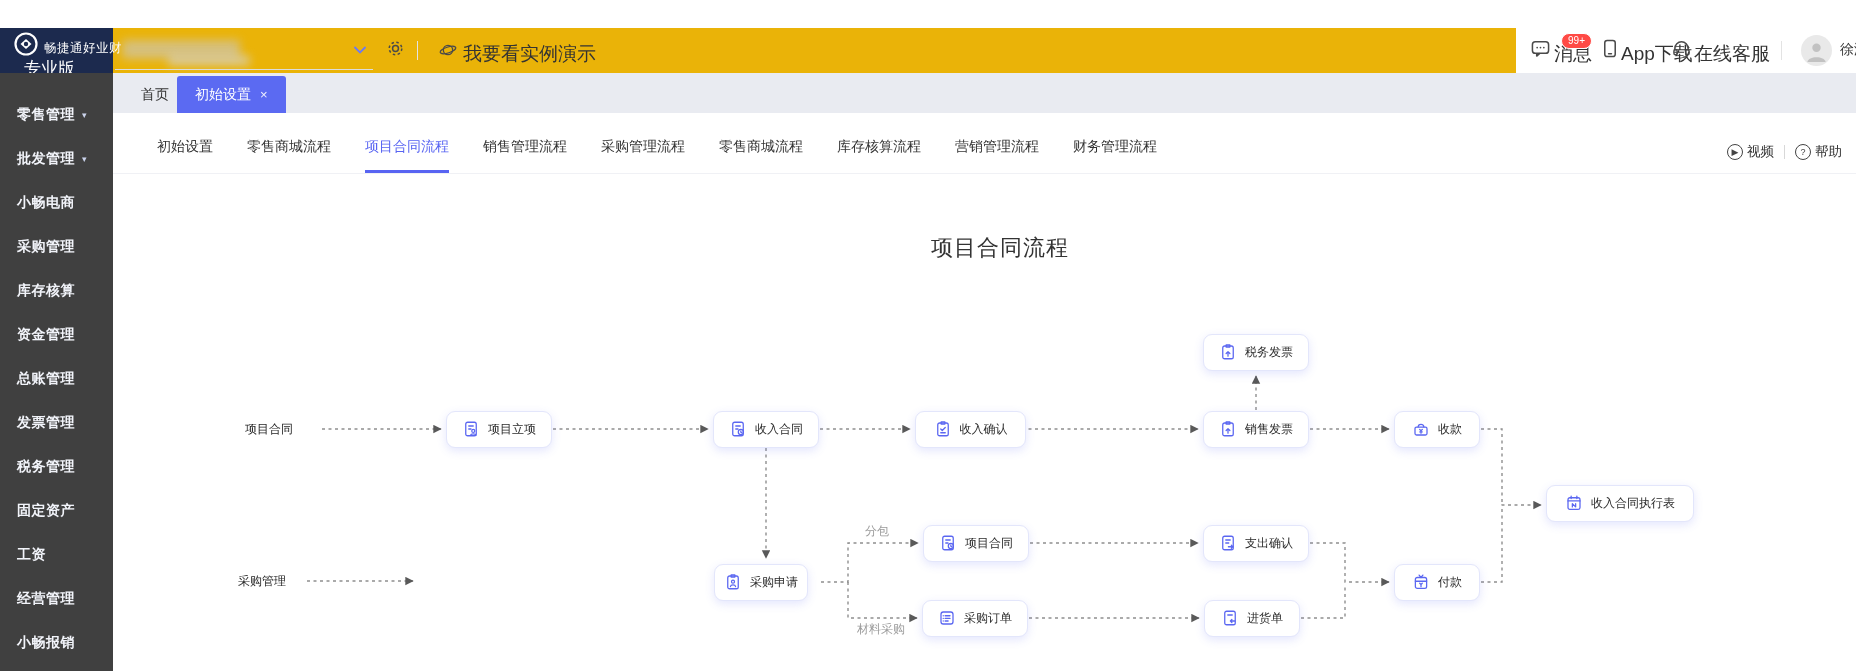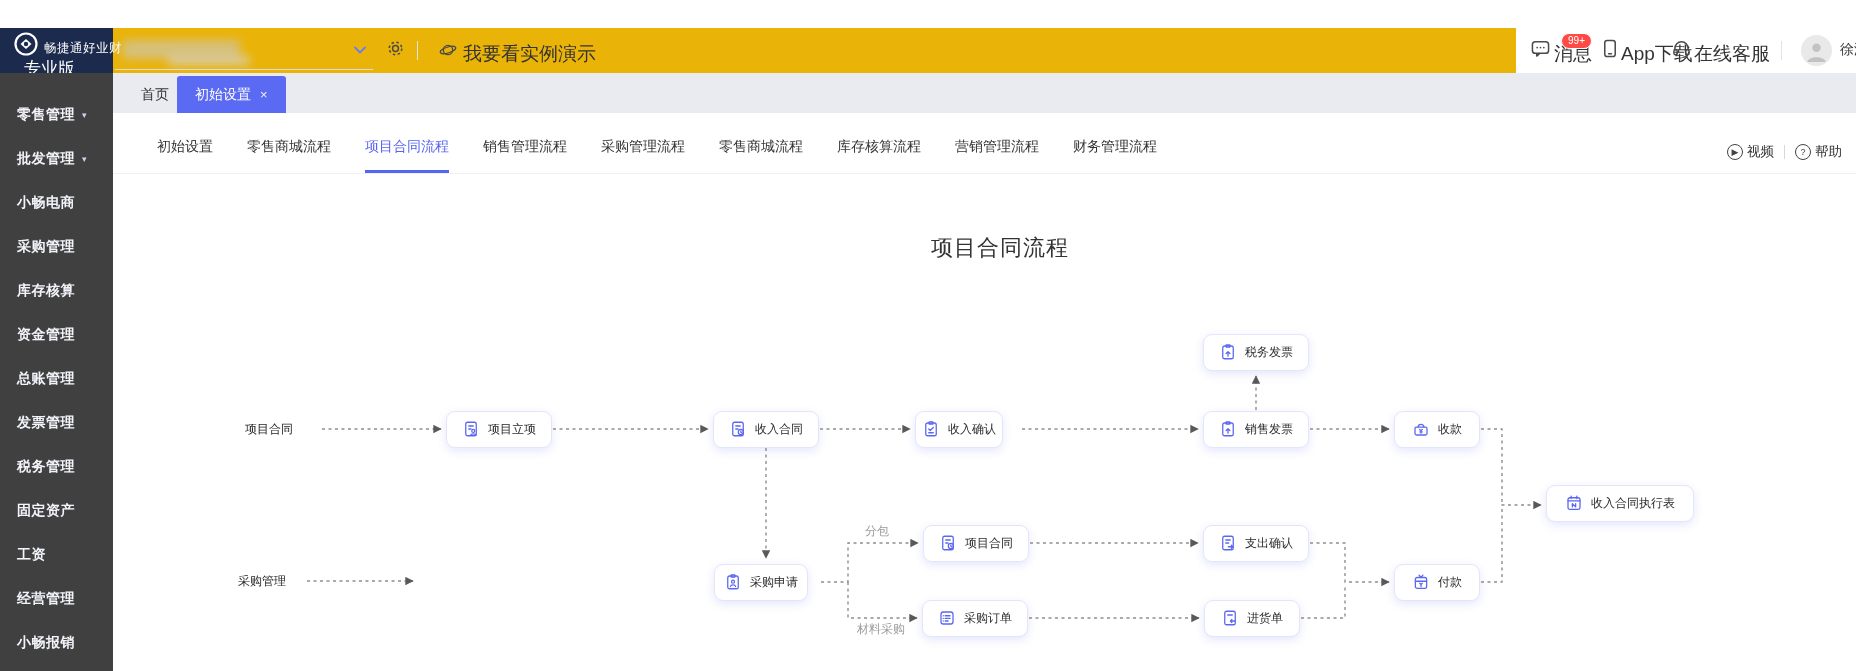--- a/index.html
+++ b/index.html
@@ -243,21 +243,21 @@
         <span class="nicon">
           <svg width="18" height="18" viewBox="0 0 24 24" fill="none" stroke="#5b67f1" stroke-width="1.7" stroke-linecap="round" stroke-linejoin="round">
             <rect x="5" y="3" width="14" height="18" rx="2.5"></rect>
             <path d="M9 8h6M9 12h3"></path>
             <circle cx="15.8" cy="16" r="3.4"></circle>
             <path d="M15.8 14.6v1.6l1.1.8"></path>
           </svg>
         </span>
         <span>收入合同</span>
       </div>
-      <div class="fnode" style="left: 915px; top: 410.5px; width: 88px; text-align: right;">
+      <div class="fnode" style="left: 915px; top: 410.5px; width: 111px; text-align: right;">
         <span class="nicon">
           <svg width="18" height="18" viewBox="0 0 24 24" fill="none" stroke="#5b67f1" stroke-width="1.7" stroke-linecap="round" stroke-linejoin="round">
             <rect x="5" y="4" width="14" height="17" rx="2.5"></rect>
             <path d="M9.5 2.6h5v2.8h-5z"></path>
             <path d="M9 12l2 2 4-4"></path>
             <path d="M9 17h6"></path>
           </svg>
         </span>
         <span>收入确认</span>
       </div>

